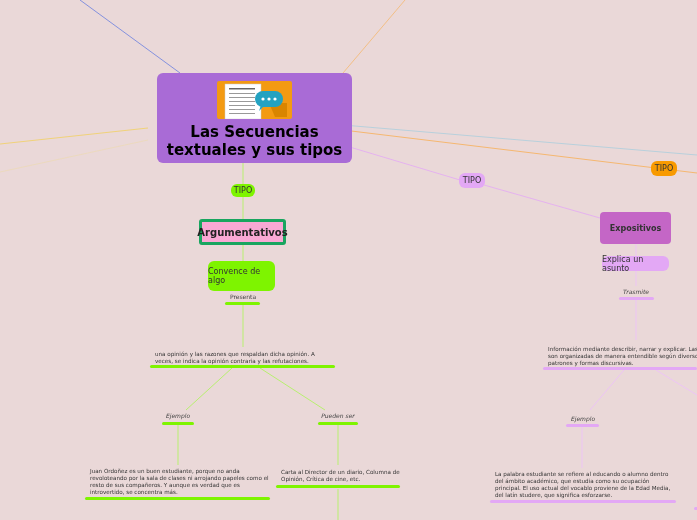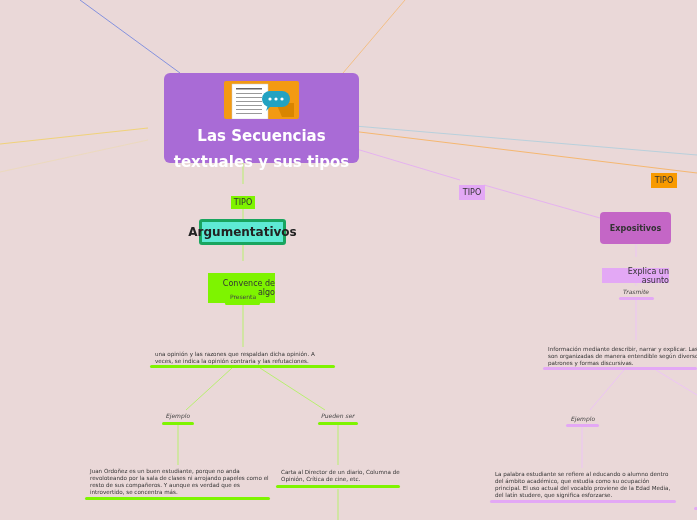--- a/index.html
+++ b/index.html
@@ -4,45 +4,45 @@
   <style>
     html, body { margin: 0; padding: 0; }
     body {
       width: 697px; height: 520px; overflow: hidden; position: relative;
       background: #ead8d8;
       font-family: "DejaVu Sans", sans-serif;
     }
     svg.links { position: absolute; left: 0; top: 0; width: 697px; height: 520px; }
     .node { position: absolute; box-sizing: border-box; }
     .root {
-      left: 164px; top: 73px; width: 195px; height: 90px;
+      left: 157px; top: 73px; width: 195px; height: 90px;
       background: #a96bd6; border-radius: 6px;
-      color: #ffffff; font-weight: bold; font-size: 15px; line-height: 26px;
+      color: #000000; font-weight: bold; font-size: 15px; line-height: 18px;
       text-align: center;
     }
     .root .icon-wrap {
       position: absolute; left: 60px; top: 8px; width: 75px; height: 38px;
       background: #f39a12; border-radius: 2px;
     }
     .root .title { position: absolute; left: 0; right: 0; top: 50px; }
     .pill {
-      border-radius: 0; font-size: 8px; text-align: right;
-      display: flex; align-items: center; justify-content: center; color: #333; margin-top: 12px;
+      border-radius: 6px; font-size: 8px; text-align: left;
+      display: flex; align-items: center; justify-content: center; color: #333;
     }
     .green-pill { background: #7ef400; }
     .purple-pill { background: #e3a8f5; }
     .orange-pill { background: #f89a00; }
     .arg-box {
       left: 199px; top: 219px; width: 87px; height: 26px;
       background: #19a55f; border-radius: 3px; padding: 3px;
     }
     .arg-box .inner {
-      width: 100%; height: 100%; background: #5eead4;
+      width: 100%; height: 100%; background: #f9a8d4;
       display: flex; align-items: center; justify-content: center;
-      font-size: 12px; font-weight: bold; color: #222;
+      font-size: 10px; font-weight: bold; color: #222;
     }
     .exp-box {
       left: 600px; top: 212px; width: 71px; height: 29px;
       background: #c466c6; border-radius: 4px; padding: 16px;
     }
     .exp-box .inner {
       width: 100%; height: 100%; background: #e3a8f5;
       display: flex; align-items: center; justify-content: center;
       font-size: 8px; font-weight: bold; color: #333;
     }

